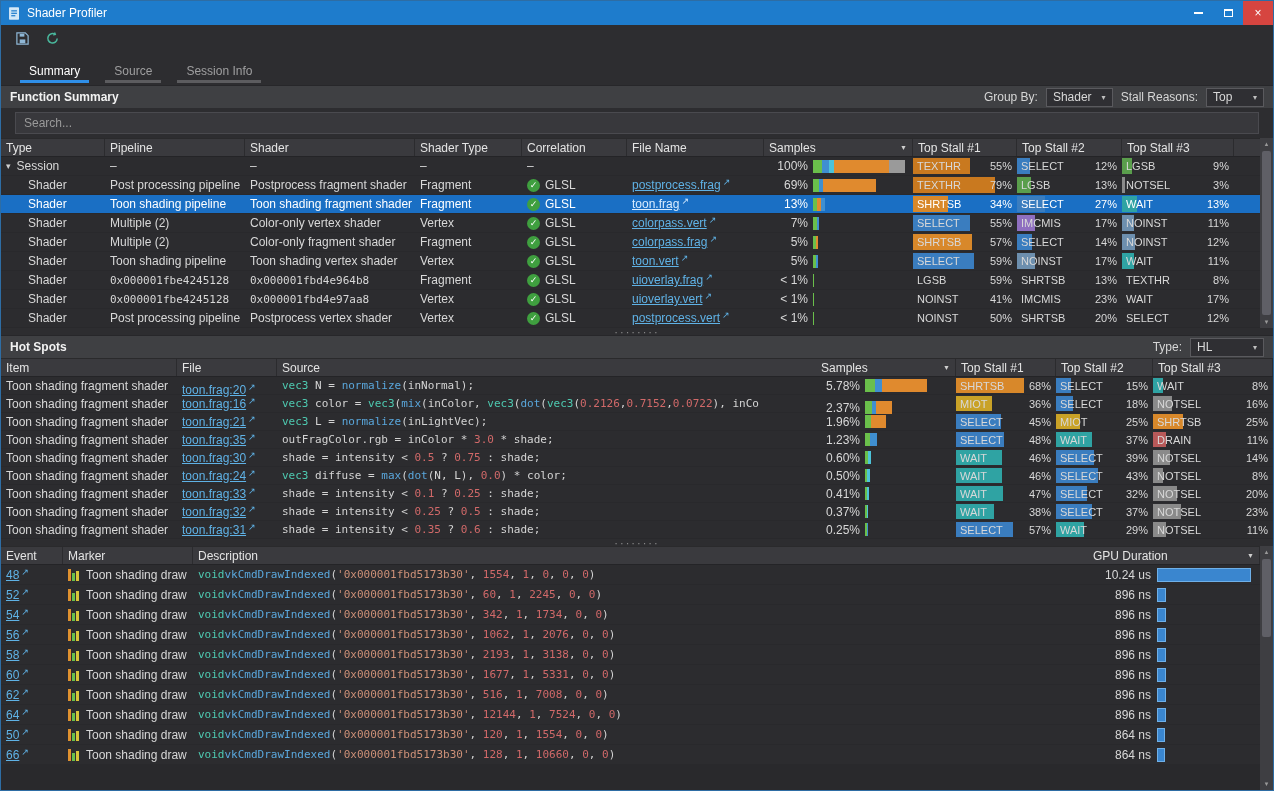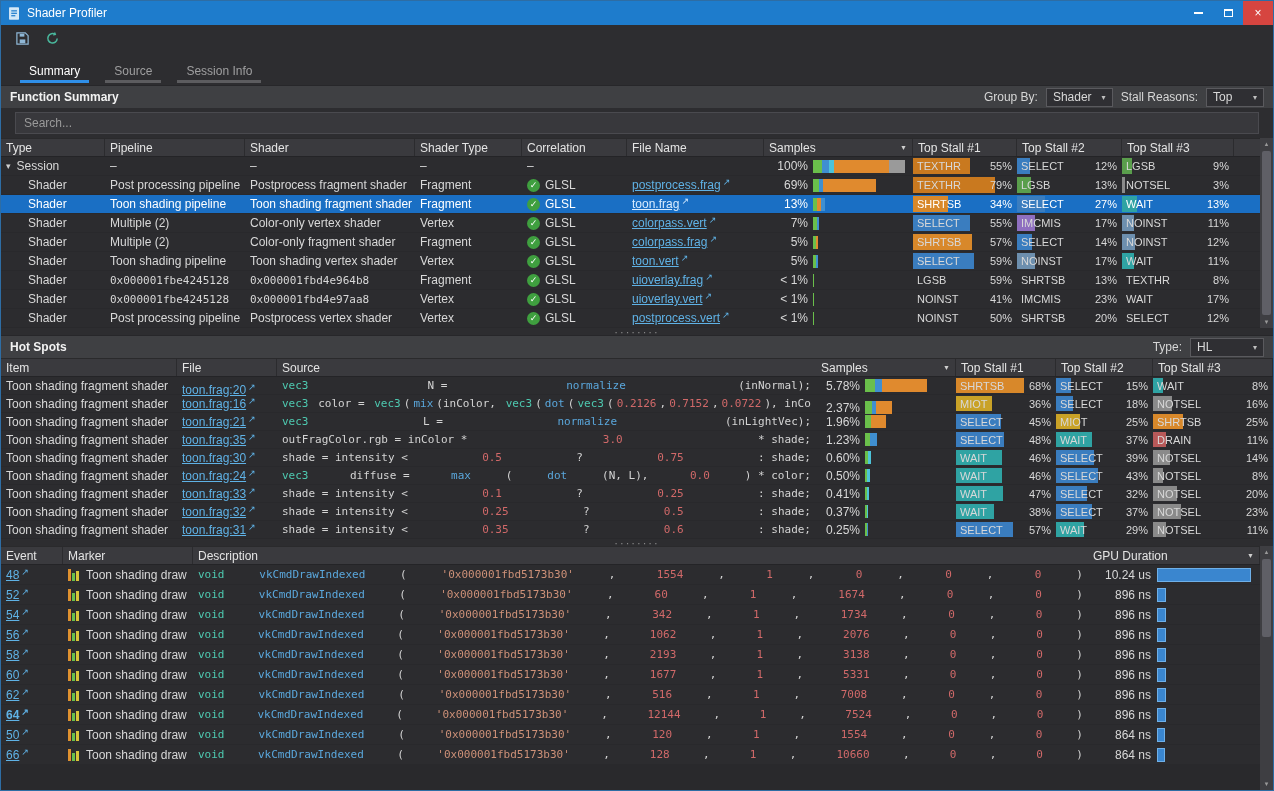--- a/index.html
+++ b/index.html
@@ -49,21 +49,21 @@
   .th.flex{flex:1 1 auto;border-right:none;}
   .sort{margin-left:auto;font-size:7px;color:#cfcfcf;padding-left:5px;}
   .trow{display:flex;align-items:center;border-bottom:1px solid #29292c;background:#2c2c2f;}
   .fswrap .trow{height:19px;}
   .hswrap .trow{height:18px;}
   .evwrap .trow{height:20px;}
   .fswrap .thead,.fswrap .trow{margin-right:13px;}
   .evwrap .thead,.evwrap .trow{margin-right:13px;}
   .trow.selected{background:#1a6fc4;color:#fff;}
   .cell{height:100%;display:flex;align-items:center;padding:0 5px;overflow:hidden;white-space:nowrap;flex:0 0 auto;}
-  .cell.flex{flex:1 1 auto;justify-content:space-between;}
+  .cell.flex{flex:1 1 auto;}
   .mono,.code{font-family:"DejaVu Sans Mono",monospace;font-size:11px;}
   .code{white-space:pre;color:#d4d4d4;}
   .cell.type.child{padding-left:27px;}
   .expander{font-size:9px;color:#cfcfcf;margin-right:6px;}
   .corr-ic{width:13px;height:13px;border-radius:50%;background:#3f9f3f;color:#fff;font-size:9px;display:flex;align-items:center;justify-content:center;margin-right:5px;flex:0 0 auto;}
   .link{color:#5fb2e6;text-decoration:underline;}
   .ext{color:#5fb2e6;font-size:9px;margin-left:2px;transform:translateY(-3px);}
   .trow.selected .link,.trow.selected .ext{color:#d8ecff;}
 
   
@@ -1003,21 +1003,21 @@
             <span class="ext">↗</span>
           </div>
           <div class="cell" style="width: 130px;">
             <span class="marker-ic">
               <i style="background: rgb(224, 145, 47); height: 12px;"></i>
               <i style="background: rgb(106, 191, 75); height: 8px;"></i>
               <i style="background: rgb(217, 195, 58); height: 10px;"></i>
             </span>
             <span>Toon shading draw</span>
           </div>
-          <div class="cell flex code"><span class="kw">void</span> <span class="fn">vkCmdDrawIndexed</span>(<span class="str">'0x000001fbd5173b30'</span>, <span class="num">60</span>, <span class="num">1</span>, <span class="num">1674</span>, <span class="num">0</span>, <span class="num">0</span>)</div>
+          <div class="cell flex code"><span class="kw">void</span> <span class="fn">vkCmdDrawIndexed</span>(<span class="str">'0x000001fbd5173b30'</span>, <span class="num">60</span>, <span class="num">1</span>, <span class="num">2245</span>, <span class="num">0</span>, <span class="num">0</span>)</div>
           <div class="cell gpu" style="width: 172px;">
             <span class="gtext">896 ns</span>
             <span class="gbarwrap">
               <span class="gbar" style="width: 9%; background: rgb(58, 134, 207);"></span>
             </span>
           </div>
         </div>
         <div class="trow">
           <div class="cell" style="width: 62px;">
             <span class="link">54</span>
@@ -1117,21 +1117,21 @@
           </div>
           <div class="cell flex code"><span class="kw">void</span> <span class="fn">vkCmdDrawIndexed</span>(<span class="str">'0x000001fbd5173b30'</span>, <span class="num">516</span>, <span class="num">1</span>, <span class="num">7008</span>, <span class="num">0</span>, <span class="num">0</span>)</div>
           <div class="cell gpu" style="width: 172px;">
             <span class="gtext">896 ns</span>
             <span class="gbarwrap">
               <span class="gbar" style="width: 9%; background: rgb(58, 134, 207);"></span>
             </span>
           </div>
         </div>
         <div class="trow">
-          <div class="cell" style="width: 62px; font-weight: bold;">
+          <div class="cell" style="width: 62px;">
             <span class="link">64</span>
             <span class="ext">↗</span>
           </div>
           <div class="cell" style="width: 130px;">
             <span class="marker-ic">
               <i style="background: rgb(224, 145, 47); height: 12px;"></i>
               <i style="background: rgb(106, 191, 75); height: 8px;"></i>
               <i style="background: rgb(217, 195, 58); height: 10px;"></i>
             </span>
             <span>Toon shading draw</span>

